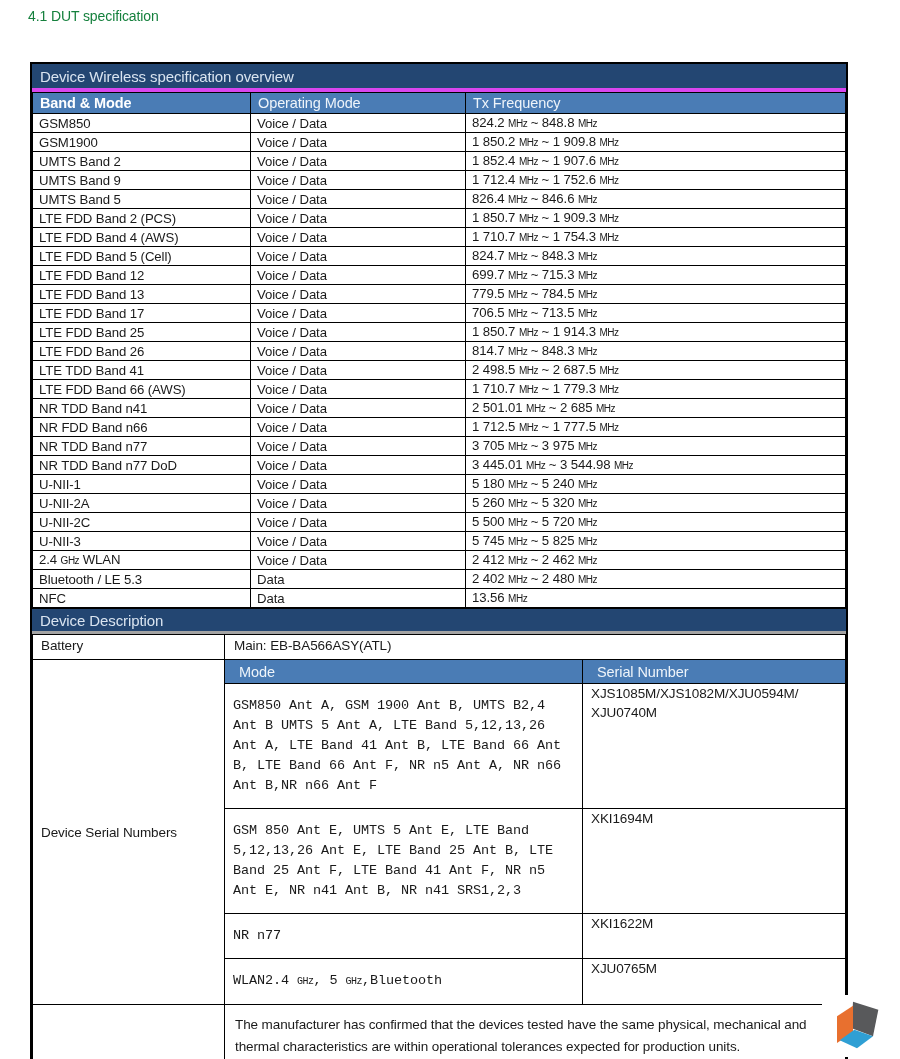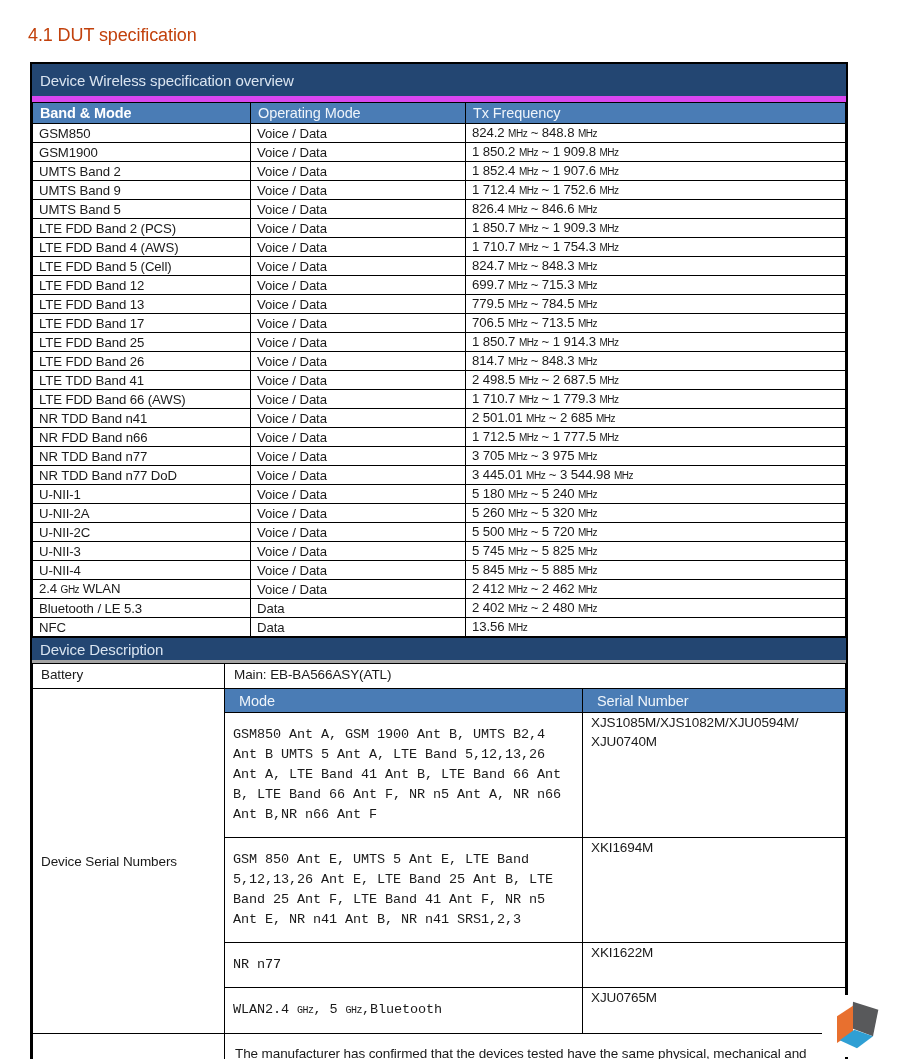--- a/index.html
+++ b/index.html
@@ -3,32 +3,32 @@
 <meta charset="utf-8">
 <style>
   * { margin:0; padding:0; box-sizing:border-box; }
   html,body { background:#ffffff; }
   .page {
     position:relative; width:900px; height:1059px; background:#ffffff;
     font-family:"Liberation Sans", sans-serif; color:#1a1a1a; overflow:hidden;
     letter-spacing:-0.1px;
   }
   .page-title {
-    position:absolute; left:28px; top:25px;
-    font-size:18px; font-weight:500; color:#c2410c;
+    position:absolute; left:28px; top:8px;
+    font-size:14px; font-weight:500; color:#15803d;
   }
   .doc {
     position:absolute; left:30px; top:62px; width:818px;
     border:2px solid #000; background:#fff;
   }
   .bar {
     background:#234672; color:#d9e4f0; font-size:15px;
     display:flex; align-items:center; padding:0 8px;
   }
-  .bar.top { height:38px; border-bottom:6px solid #d946ef; }
+  .bar.top { height:28px; border-bottom:4px solid #d946ef; }
   .bar.mid { height:26px; border-top:1px solid #000; border-bottom:3px solid #a3a3a3; }
   table { border-collapse:collapse; width:100%; table-layout:fixed; }
   td, th { border:1px solid #000; overflow:hidden; }
   
   table.main th {
     background:#4a7cb5; color:#eef4fa; font-weight:normal; text-align:left;
     font-size:14.5px; padding:1px 7px; height:21px;margin-left:13px;
   }
   table.main th.first { font-weight:bold; color:#ffffff; }
   table.main td {
@@ -219,25 +219,20 @@
             <td>Voice / Data</td>
             <td>5 500 <span class="unit">MHz</span> ~ 5 720 <span class="unit">MHz</span></td>
           </tr>
 
           <tr>
             <td>U-NII-3</td>
             <td>Voice / Data</td>
             <td>5 745 <span class="unit">MHz</span> ~ 5 825 <span class="unit">MHz</span></td>
           </tr>
 
-          <tr>
-            <td>U-NII-4</td>
-            <td>Voice / Data</td>
-            <td>5 845 <span class="unit">MHz</span> ~ 5 885 <span class="unit">MHz</span></td>
-          </tr>
 
           <tr>
             <td>2.4 <span class="unit">GHz</span> WLAN</td>
             <td>Voice / Data</td>
             <td>2 412 <span class="unit">MHz</span> ~ 2 462 <span class="unit">MHz</span></td>
           </tr>
 
           <tr>
             <td>Bluetooth / LE 5.3</td>
             <td>Data</td>

